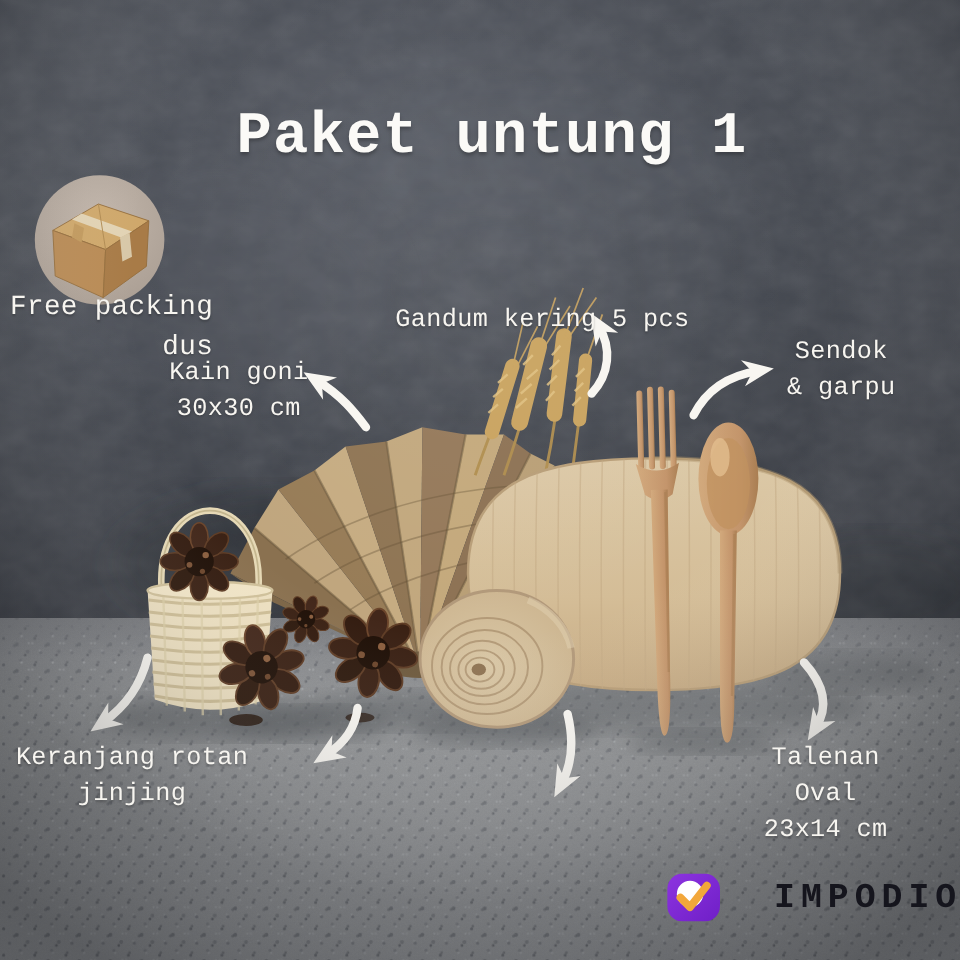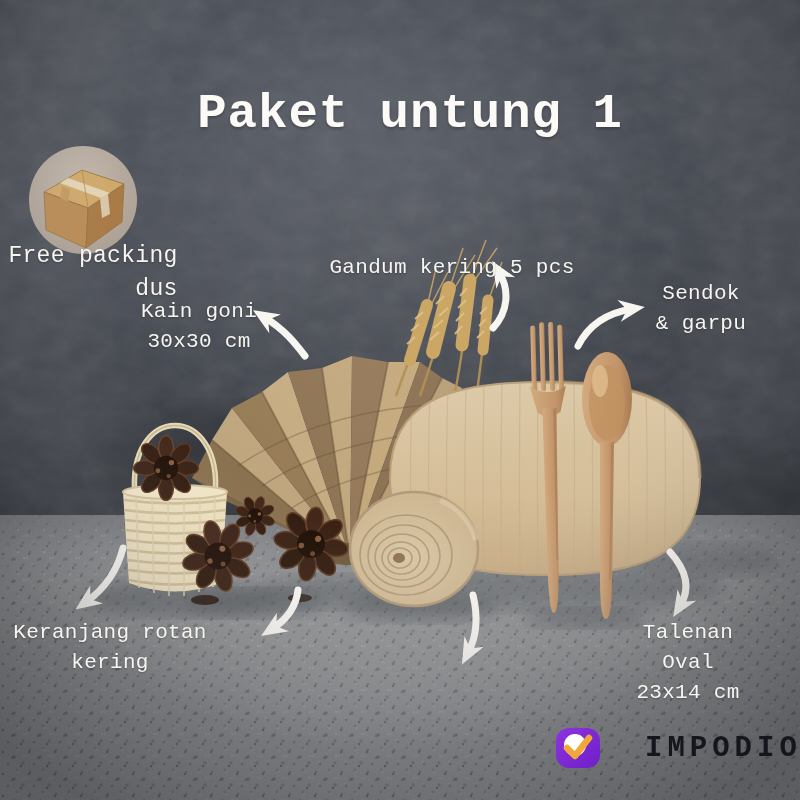--- a/index.html
+++ b/index.html
@@ -336,21 +336,21 @@
 dus</div>
 
   <div class="overlay-text" style="left:452px;top:229px;margin-top:24px;">Gandum kering 5 pcs</div>
 
   <div class="overlay-text" style="left:701px;top:279px;">Sendok &amp; garpu</div>
 
   <div class="overlay-text" style="left:199px;top:285px;margin-top:12px;">Kain goni
 30x30 cm</div>
 
   <div class="overlay-text" style="left:110px;top:618px;">Keranjang rotan
-kering</div>
+jinjing</div>
 
 
 
   <div class="overlay-text" style="left:688px;top:618px;">Talenan Oval
 23x14 cm</div>
 
   <div class="logo" style="left:556px;top:727px;gap:36px;">
     <svg class="mark" viewBox="0 0 44 40">
       <defs>
         <linearGradient id="pg" x1="0" y1="0" x2="1" y2="1">

